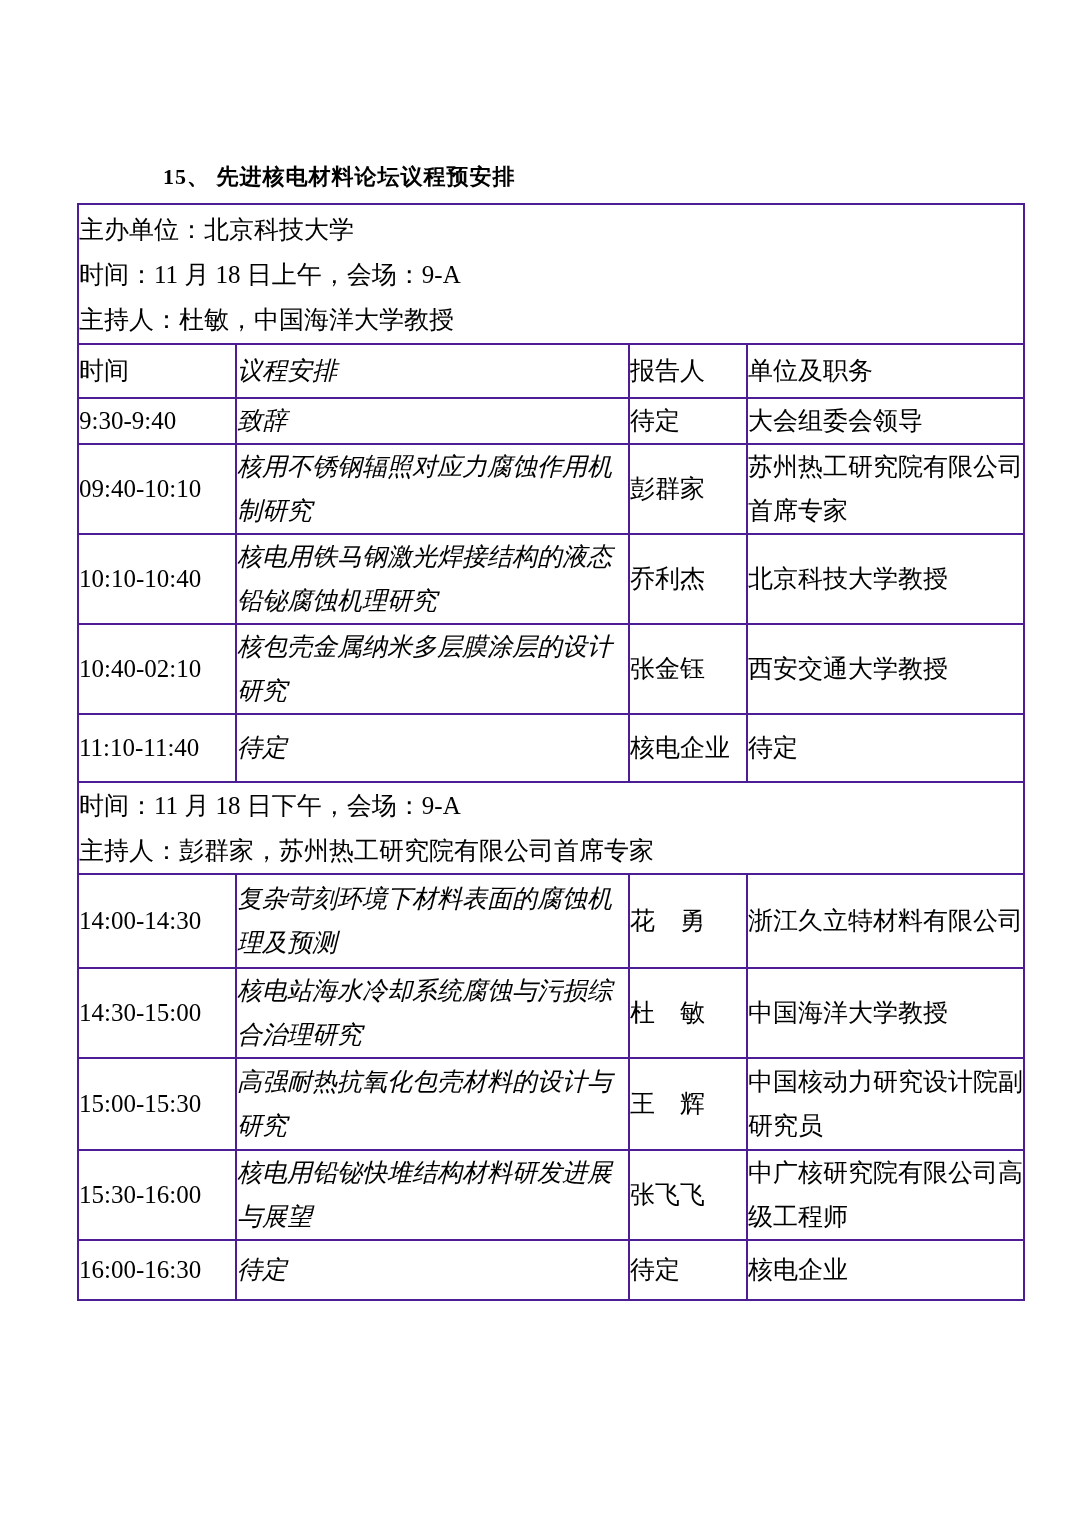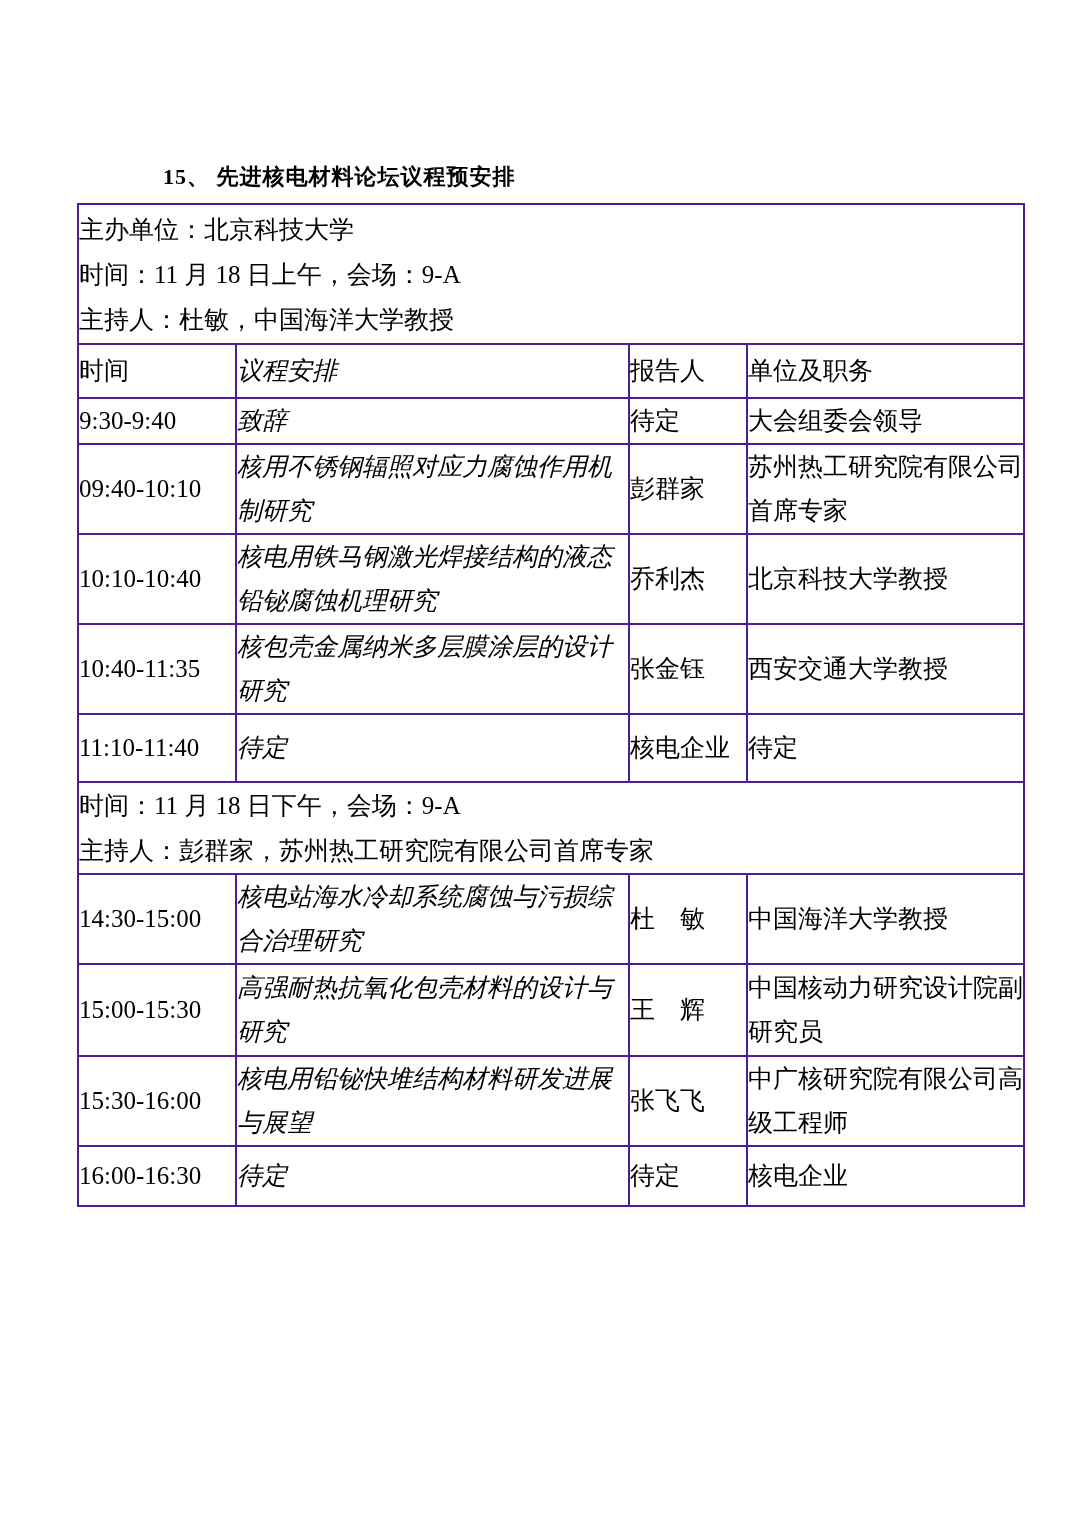--- a/index.html
+++ b/index.html
@@ -117,41 +117,47 @@
     </tr>
 
     <tr style="height:90px;">
       <td class="cell-time">10:10-10:40</td>
       <td class="cell-agenda">核电用铁马钢激光焊接结构的液态铅铋腐蚀机理研究</td>
       <td class="cell-speaker">乔利杰</td>
       <td class="cell-affil">北京科技大学教授</td>
     </tr>
 
     <tr style="height:90px;">
-      <td class="cell-time">10:40-11:35</td>
+      <td class="cell-time">10:40-02:10</td>
       <td class="cell-agenda">核包壳金属纳米多层膜涂层的设计研究</td>
       <td class="cell-speaker">张金钰</td>
       <td class="cell-affil">西安交通大学教授</td>
     </tr>
 
     <tr style="height:68px;">
       <td class="cell-time">11:10-11:40</td>
       <td class="cell-agenda">待定</td>
       <td class="cell-speaker">核电企业</td>
       <td class="cell-affil">待定</td>
     </tr>
 
 
     <tr style="height:92px;margin-top:48px;">
       <td colspan="4" class="info-cell">
         <div class="info-line">时间：11 月 18 日下午，会场：9-A</div>
         <div class="info-line">主持人：彭群家，苏州热工研究院有限公司首席专家</div>
       </td>
     </tr>
 
+    <tr style="height:94px;">
+      <td class="cell-time">14:00-14:30</td>
+      <td class="cell-agenda">复杂苛刻环境下材料表面的腐蚀机理及预测</td>
+      <td class="cell-speaker">花　勇</td>
+      <td class="cell-affil">浙江久立特材料有限公司</td>
+    </tr>
 
     <tr style="height:90px;">
       <td class="cell-time">14:30-15:00</td>
       <td class="cell-agenda">核电站海水冷却系统腐蚀与污损综合治理研究</td>
       <td class="cell-speaker">杜　敏</td>
       <td class="cell-affil">中国海洋大学教授</td>
     </tr>
 
     <tr style="height:92px;">
       <td class="cell-time">15:00-15:30</td>

